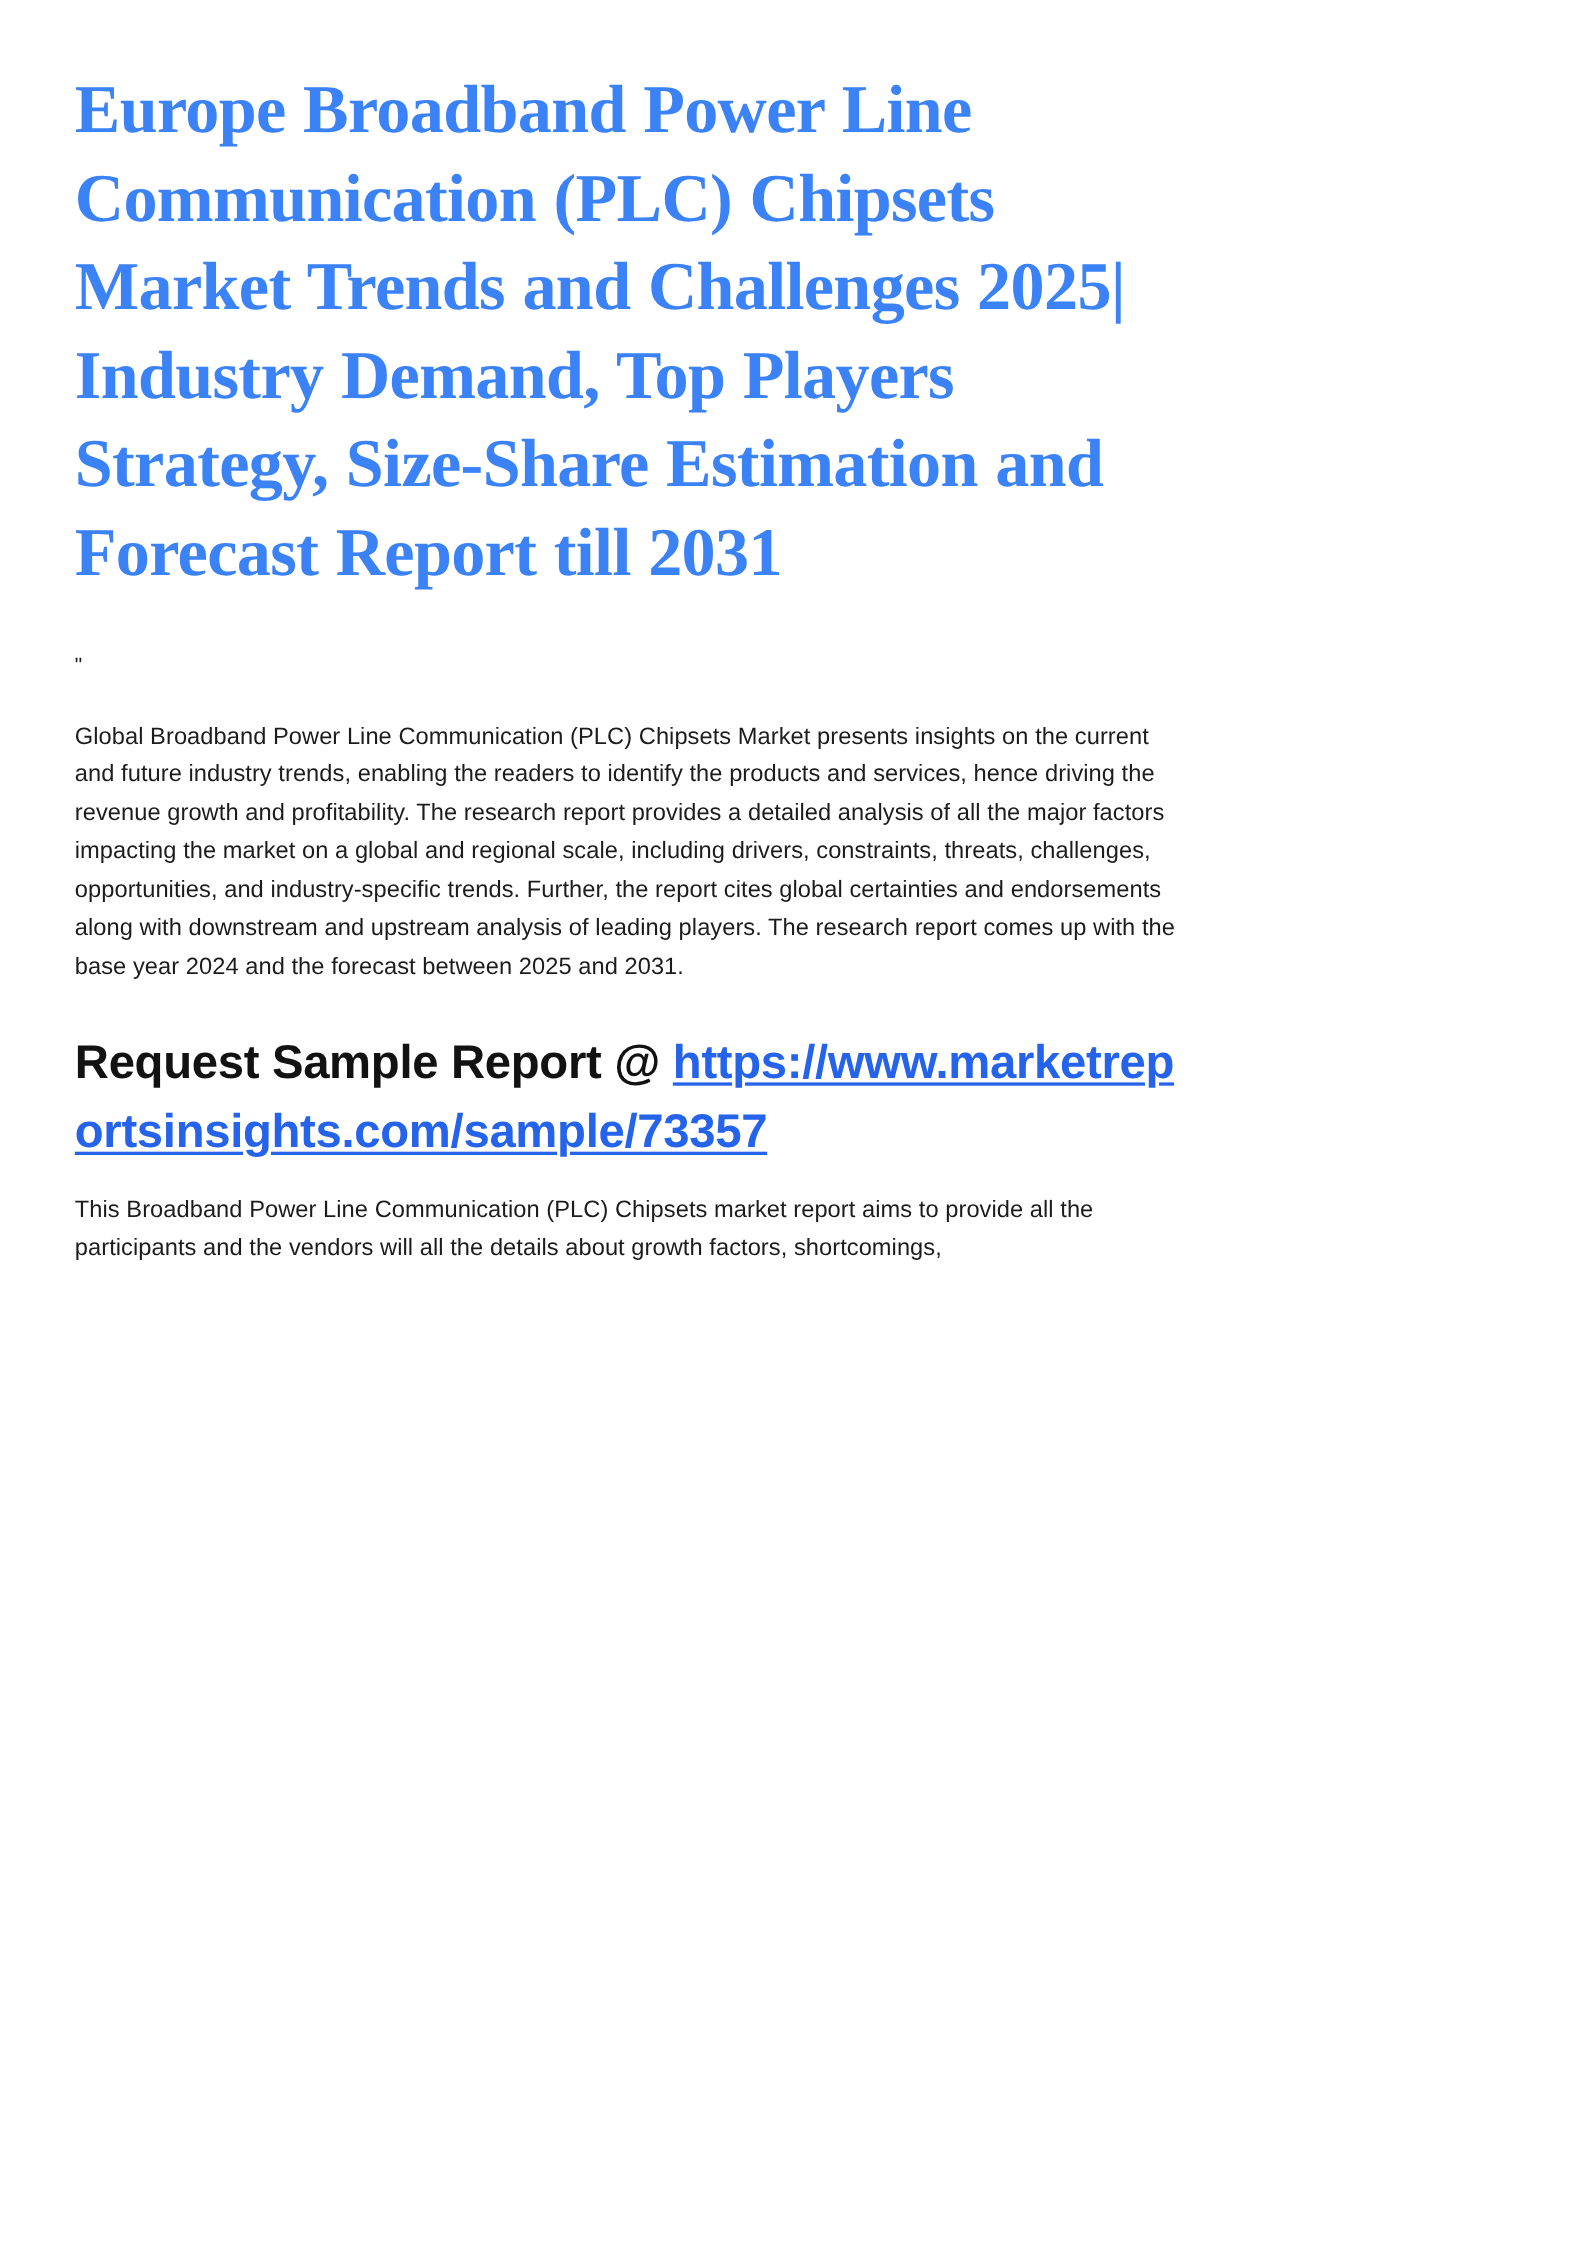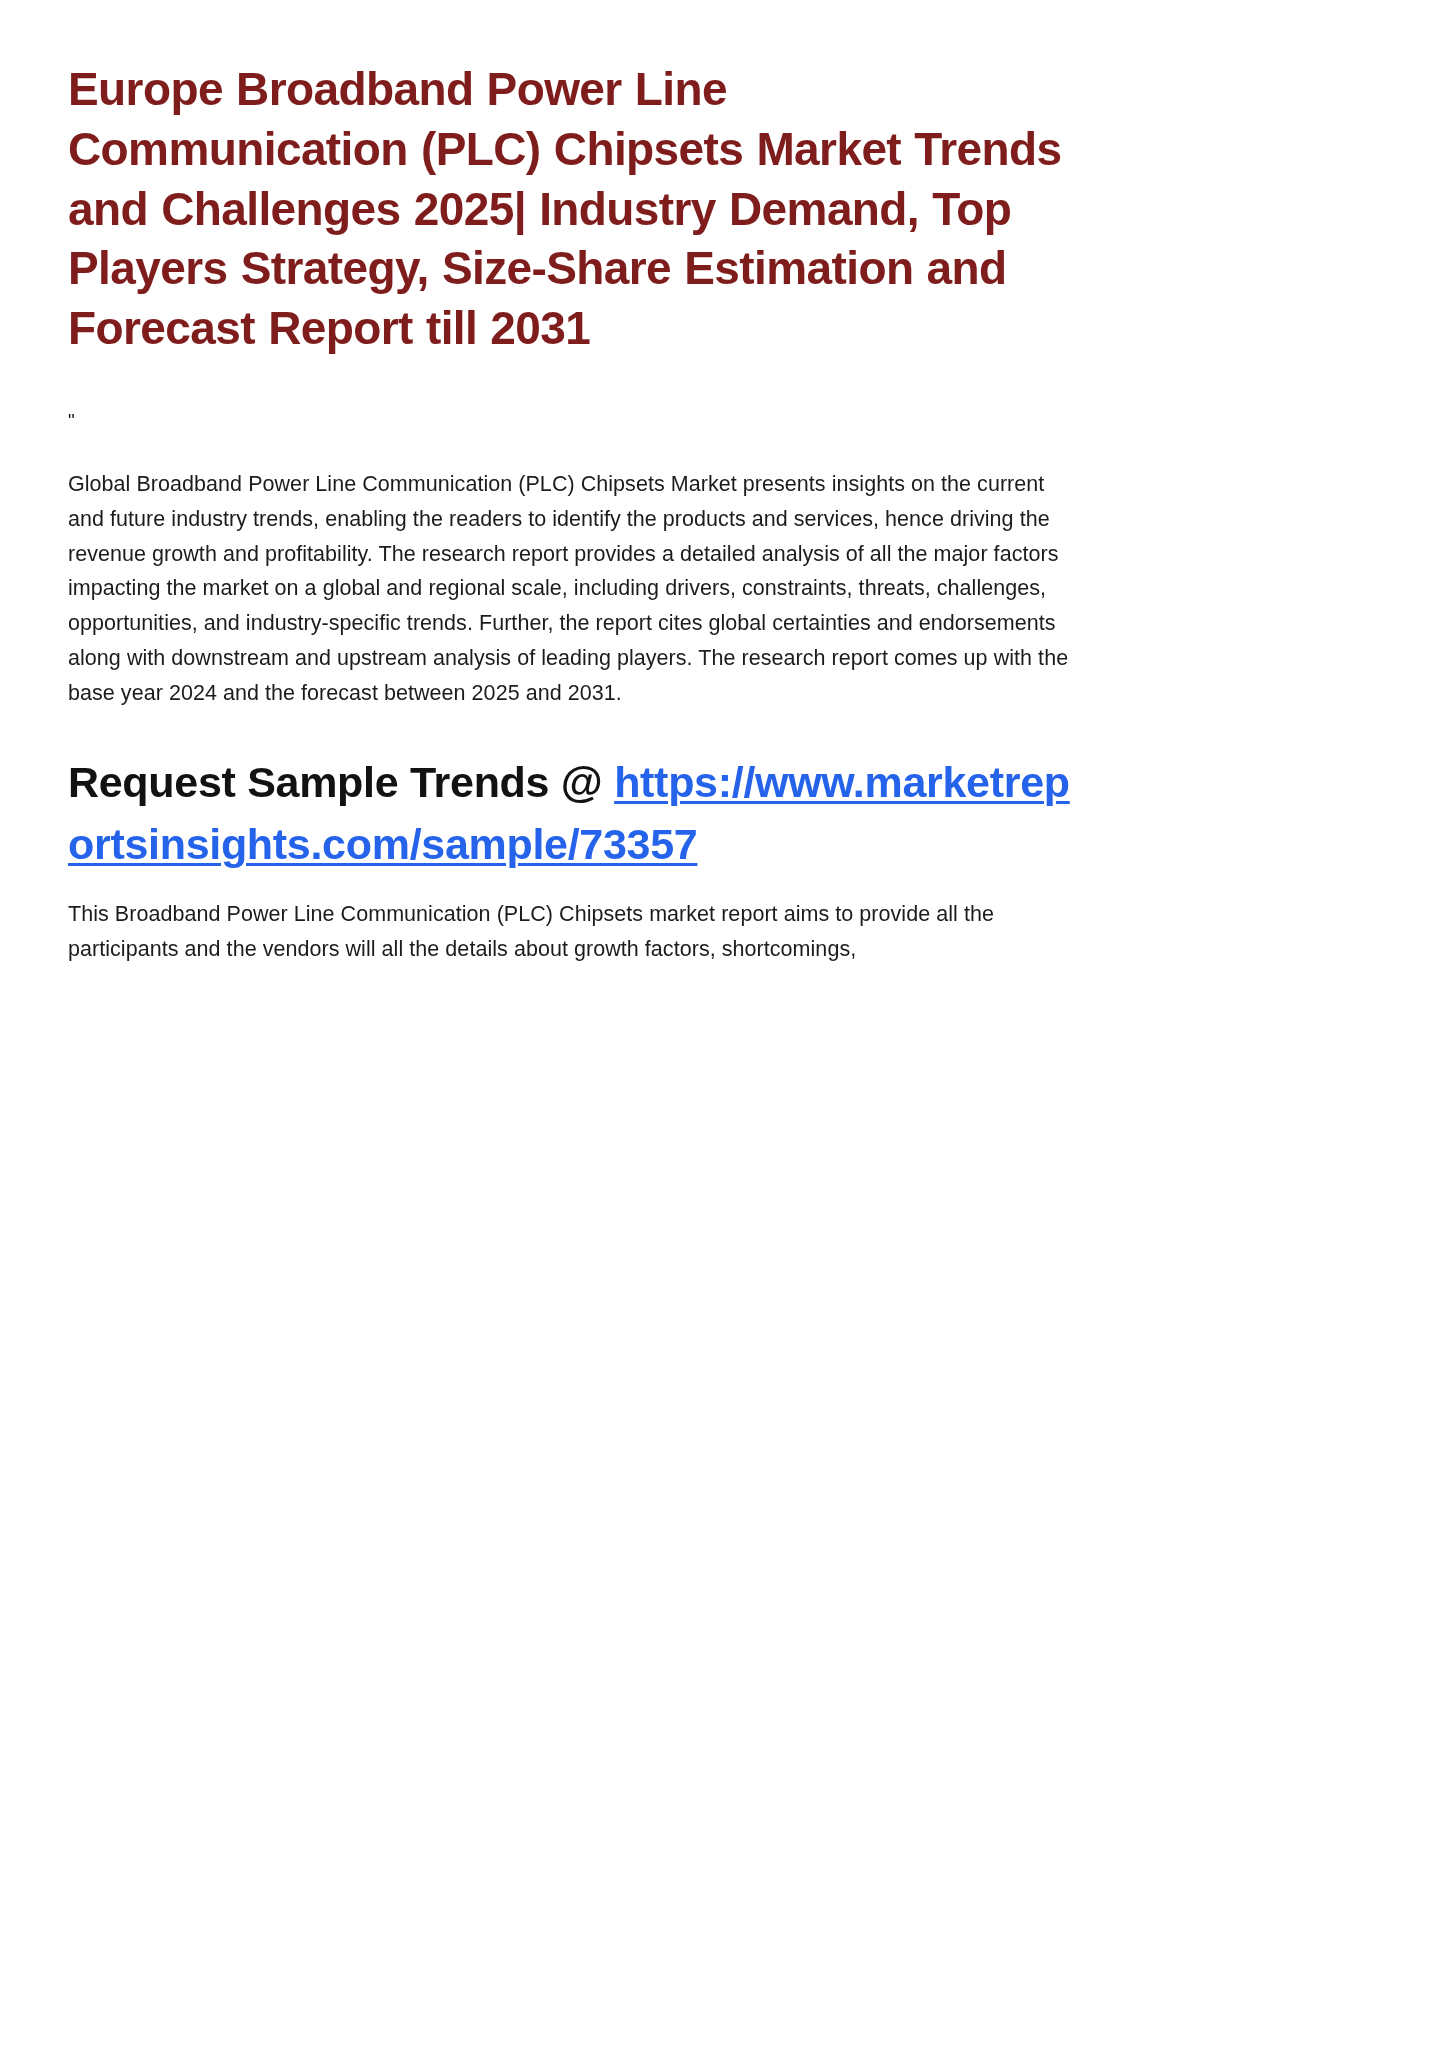--- a/index.html
+++ b/index.html
@@ -25,26 +25,26 @@
     overflow: hidden;
   }
 
   .article {
     width: 1010px;
     margin: 0;
   }
 
   
   .article-title {
-    font-family: Liberation Sans, sans-serif;
+    font-family: Liberation Serif, serif;
     font-weight: 700;
-    font-size: 46px;
+    font-size: 62px;
     line-height: 1.30;
     letter-spacing: -0.6px;
-    color: #7f1d1d;
+    color: #3b82f6;
     margin: 0 0 0 0;
     padding: 0;
     word-spacing: 1px;
   }
 
   
   .lead-quote {
     font-family: "Liberation Sans", sans-serif;
     font-size: 19px;
     line-height: 1;
@@ -113,19 +113,19 @@
   <article class="article">
 
     <h1 class="article-title">Europe Broadband Power Line Communication (PLC) Chipsets Market Trends and Challenges 2025| Industry Demand, Top Players Strategy, Size-Share Estimation and Forecast Report till 2031</h1>
 
     <p class="lead-quote">"</p>
 
 
     <p class="body-text">Global Broadband Power Line Communication (PLC) Chipsets Market presents insights on the current and future industry trends, enabling the readers to identify the products and services, hence driving the revenue growth and profitability. The research report provides a detailed analysis of all the major factors impacting the market on a global and regional scale, including drivers, constraints, threats, challenges, opportunities, and industry-specific trends. Further, the report cites global certainties and endorsements along with downstream and upstream analysis of leading players. The research report comes up with the base year 2024 and the forecast between 2025 and 2031.</p>
 
     <h2 class="link-heading">
-      <span>Request Sample Trends @ </span><a class="report-link" href="#">https://www.marketreportsinsights.com/sample/73357</a>
+      <span>Request Sample Report @ </span><a class="report-link" href="#">https://www.marketreportsinsights.com/sample/73357</a>
     </h2>
 
     <p class="body-text trailing-text">This Broadband Power Line Communication (PLC) Chipsets market report aims to provide all the participants and the vendors will all the details about growth factors, shortcomings,</p>
 
   </article>
 </div>
 
 </body></html>

